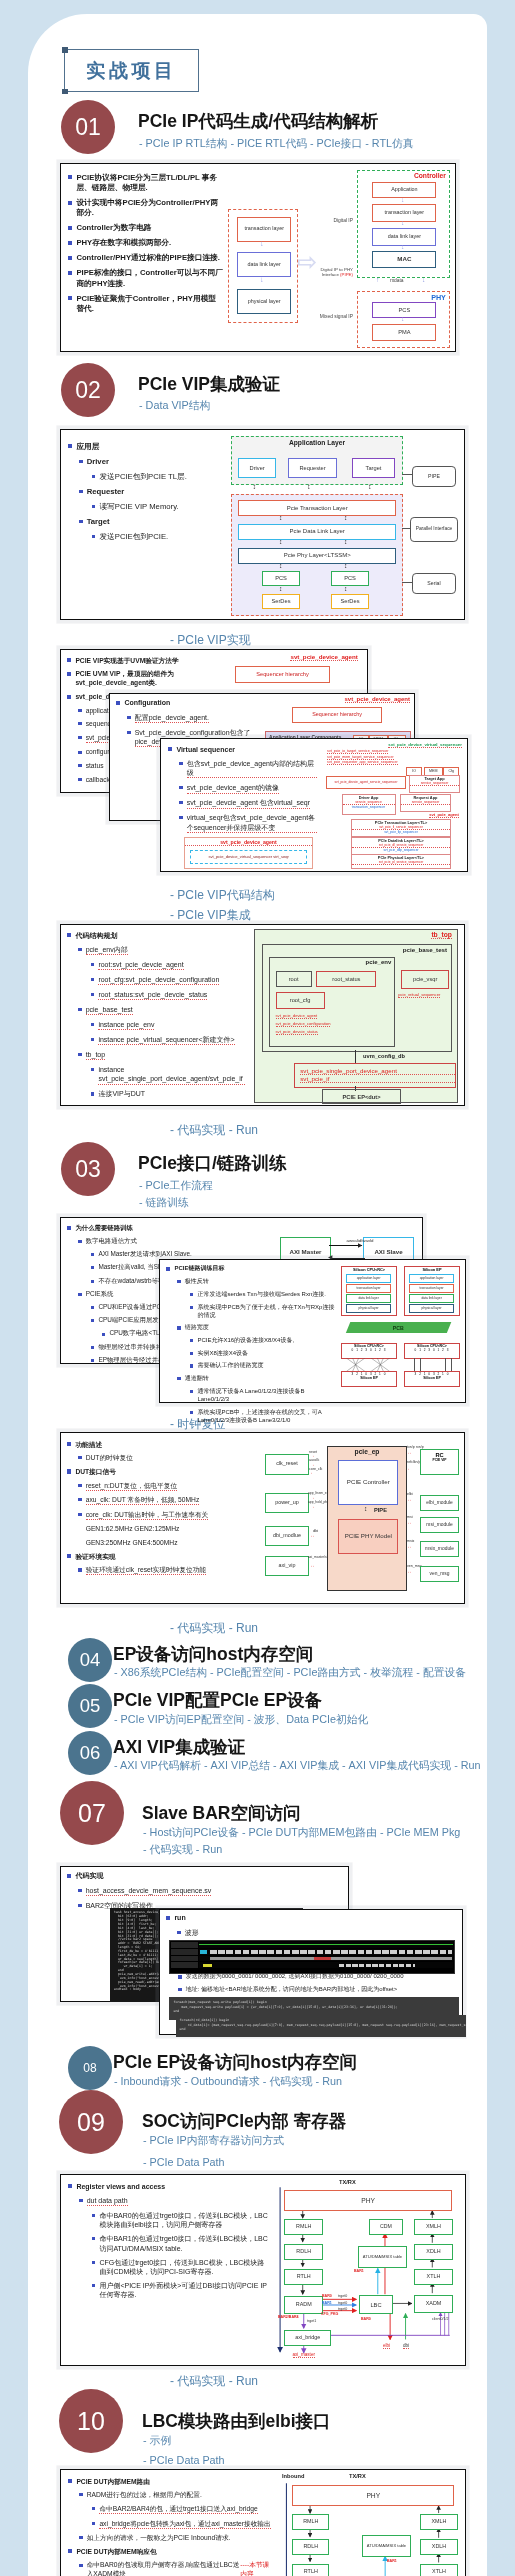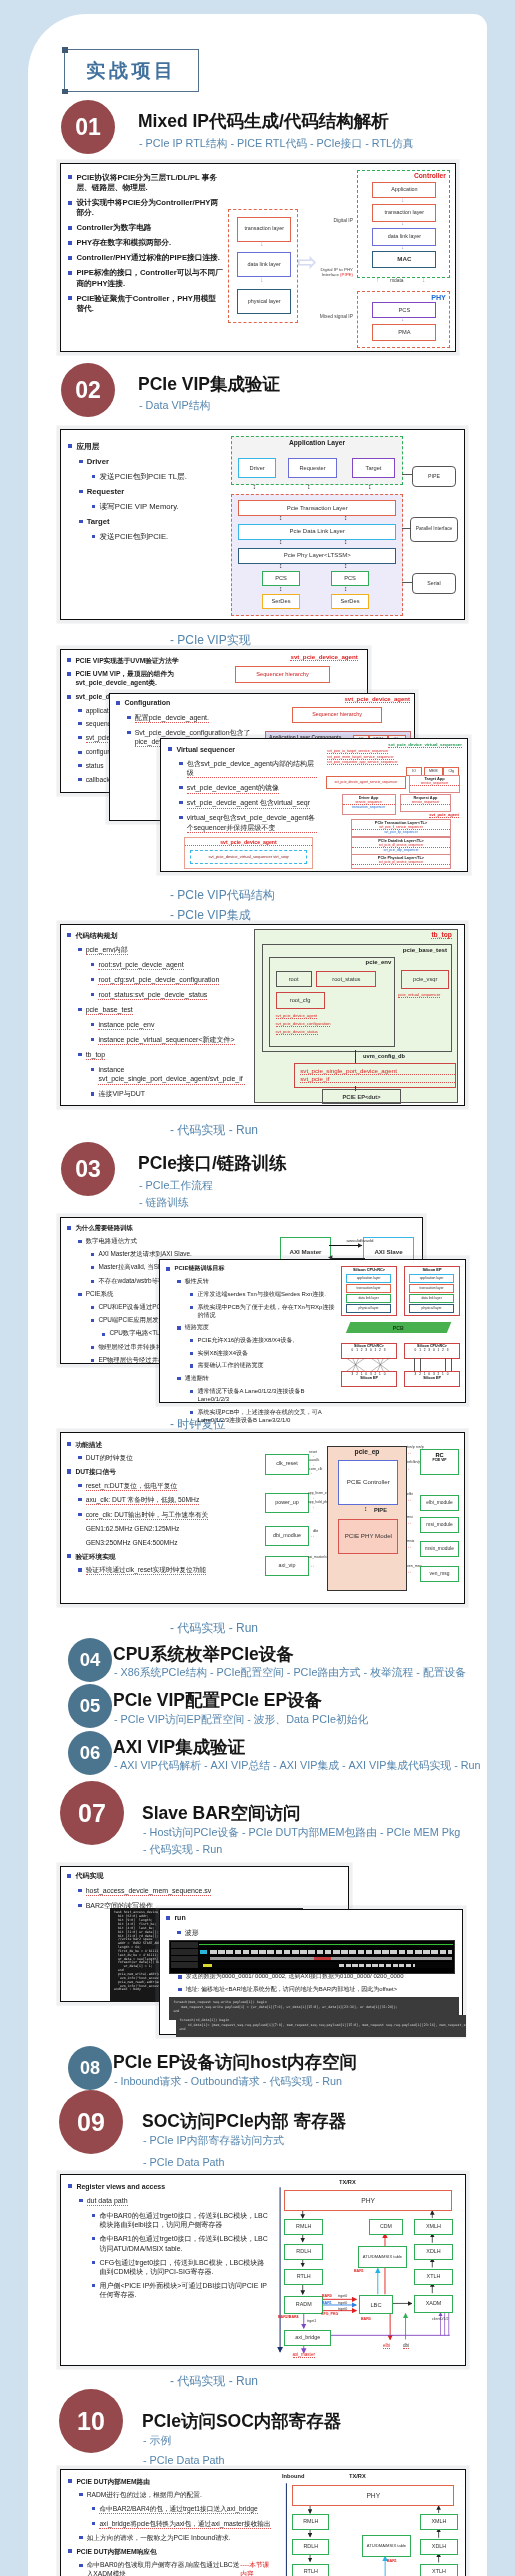--- a/index.html
+++ b/index.html
@@ -4,21 +4,21 @@
 <style>
   html,body{margin:0;padding:0}
   .page{position:relative;width:515px;height:2819px;background:#cfe1ee;font-family:"Liberation Sans","DejaVu Sans",sans-serif;overflow:hidden}
   .card{position:absolute;left:28px;top:14.4px;width:459px;height:2778px;background:#ffffff;border-radius:59px 13.4px 13.4px 13.4px}
   .a{position:absolute}
   
   .tbox{position:absolute;left:36px;top:35px;width:133px;height:41px;border:1px solid #51718e}
   .handle{position:absolute;width:5.7px;height:5.7px;background:#3f5a75}
   .htitle{width:100%;height:100%;display:flex;align-items:center;justify-content:center;font-size:19px;font-weight:bold;color:#41719c;letter-spacing:3.6px}
   
-  .circle{position:absolute;border-radius:50%;background:#95494c;color:#fff;display:flex;align-items:center;justify-content:center;font-weight:bold}
+  .circle{position:absolute;border-radius:50%;background:#95494c;color:#fff;display:flex;align-items:center;justify-content:center;font-weight:normal}
   .circle.blue{background:#4b748e}
   .sec-title{position:absolute;font-size:17.5px;font-weight:bold;color:#161616;white-space:nowrap}
   .sec-sub{position:absolute;font-size:10.8px;color:#5585ad;white-space:nowrap}
   .lbl{position:absolute;font-size:12px;color:#5585ad;white-space:nowrap}
   
   .shot{position:absolute;background:#fff;border:1.5px solid #0e0e0e;box-shadow:0 0 0 3.6px rgba(140,150,160,.14)}
   .blist{position:absolute;color:#1c1c1c;line-height:1.35}
   .brow{display:flex;align-items:flex-start;margin-bottom:4.6px}
   .brow .sq{flex:0 0 auto;width:4.1px;height:4.1px;background:#3c4fc0;margin:2.6px 4.1px 0 0}
   .brow.lv2{margin-left:11.3px}
@@ -61,21 +61,21 @@
 
   <div class="tbox">
     <div class="handle" style="left:-3.1px;top:-3.1px"></div>
     <div class="handle" style="left:-3.1px;bottom:-3.1px"></div>
     <div class="htitle">实战项目</div>
   </div>
 
   <div class="circle" style="left:33px;top:86px;width:54px;height:54px;font-size:23px">
         <span>01</span>
       </div>
-  <div class="sec-title" style="left:110px;top:95px">Mixed IP代码生成/代码结构解析</div>
+  <div class="sec-title" style="left:110px;top:95px">PCIe IP代码生成/代码结构解析</div>
   <div class="sec-sub" style="left:111px;top:123px">- PCIe IP RTL结构 - PICE RTL代码 - PCIe接口 - RTL仿真</div>
 
   <div class="shot" style="left:32px;top:149px;width:394px;height:187px">
     <div class="blist" style="left:7.2px;top:8.2px;width:155px;font-size:7.7px">
           <div class="brow lv1">
             <span class="sq"></span>
             <span>PCIE协议将PCIE分为三层TL/DL/PL 事务层、链路层、物理层.</span>
           </div>
           <div class="brow lv1">
             <span class="sq"></span>
@@ -701,21 +701,21 @@
       <div class="dbox bc-green" style="left:155px;top:102px;width:37px;height:14.4px;font-size:4.9px">msix_module</div>
       <div class="dbox bc-green" style="left:155px;top:127px;width:37px;height:14.4px;font-size:4.9px">ven_msg</div>
     </div>
   </div>
 
   <div class="lbl" style="left:142px;top:1606px">- 代码实现 - Run</div>
 
   <div class="circle blue" style="left:40px;top:1624px;width:44px;height:44px;font-size:18.5px">
         <span>04</span>
       </div>
-  <div class="sec-title" style="left:85px;top:1628px">CPU系统枚举PCIe设备</div>
+  <div class="sec-title" style="left:85px;top:1628px">EP设备访问host内存空间</div>
   <div class="sec-sub" style="left:86px;top:1652px">- X86系统PCIe结构 - PCIe配置空间 - PCIe路由方式 - 枚举流程 - 配置设备</div>
 
   <div class="circle blue" style="left:40px;top:1670px;width:44px;height:44px;font-size:18.5px">
         <span>05</span>
       </div>
   <div class="sec-title" style="left:85px;top:1674px">PCIe VIP配置PCIe EP设备</div>
   <div class="sec-sub" style="left:86px;top:1699px">- PCIe VIP访问EP配置空间  - 波形、Data PCIe初始化</div>
 
   <div class="circle blue" style="left:40px;top:1717px;width:44px;height:44px;font-size:18.5px">
         <span>06</span>
@@ -829,21 +829,21 @@
           <div class="cline">    mem_request_seq.write_payload[i] = {wr_data[i][7:0], wr_data[i][15:8], wr_data[i][23:16], wr_data[i][31:24]};</div>
           <div class="cline">end</div>
         </div>
     <div class="cblock gray" style="left:15.5px;top:105px;width:282px;height:15.5px;font-size:3.3px;line-height:1.3">
           <div class="cline">foreach(rd_data[i]) begin</div>
           <div class="cline">    rd_data[i]= {mem_request_seq.req.payload[i][7:0], mem_request_seq.req.payload[i][15:8], mem_request_seq.req.payload[i][23:16], mem_request_seq.req.payload[i][31:24]} ;</div>
           <div class="cline">end</div>
         </div>
   </div>
 
-  <div class="circle blue" style="left:40px;top:2032px;width:44px;height:44px;font-size:18px">
+  <div class="circle blue" style="left:40px;top:2032px;width:44px;height:44px;font-size:12px">
         <span>08</span>
       </div>
   <div class="sec-title" style="left:85px;top:2036px">PCIe EP设备访问host内存空间</div>
   <div class="sec-sub" style="left:86px;top:2061px">- Inbound请求 - Outbound请求 - 代码实现 - Run</div>
 
   <div class="circle" style="left:31px;top:2076px;width:64px;height:64px;font-size:25px">
         <span>09</span>
       </div>
   <div class="sec-title" style="left:114px;top:2095px">SOC访问PCIe内部 寄存器</div>
   <div class="sec-sub" style="left:115px;top:2120px">- PCIe IP内部寄存器访问方式</div>
@@ -954,21 +954,21 @@
       <div class="a ured" style="left:126px;top:164px;font-size:4.6px;color:#333">dbi</div>
       <div class="a rl ured" style="left:15.5px;top:173px;font-size:4.6px">axi_master</div>
     </div>
   </div>
 
   <div class="lbl" style="left:142px;top:2359px">- 代码实现 - Run</div>
 
   <div class="circle" style="left:31px;top:2375px;width:64px;height:64px;font-size:25px">
         <span>10</span>
       </div>
-  <div class="sec-title" style="left:114px;top:2395px">PCIe访问SOC内部寄存器</div>
+  <div class="sec-title" style="left:114px;top:2395px">LBC模块路由到elbi接口</div>
   <div class="sec-sub" style="left:115px;top:2420px">- 示例</div>
   <div class="sec-sub" style="left:115px;top:2440px">- PCIe Data Path</div>
 
   <div class="shot" style="left:32px;top:2455px;width:404px;height:188px">
     <div class="blist" style="left:7.2px;top:6.2px;width:206px;font-size:6.7px">
           <div class="brow lv1">
             <span class="sq"></span>
             <span>PCIE DUT内部MEM路由</span>
           </div>
           <div class="brow lv2">

